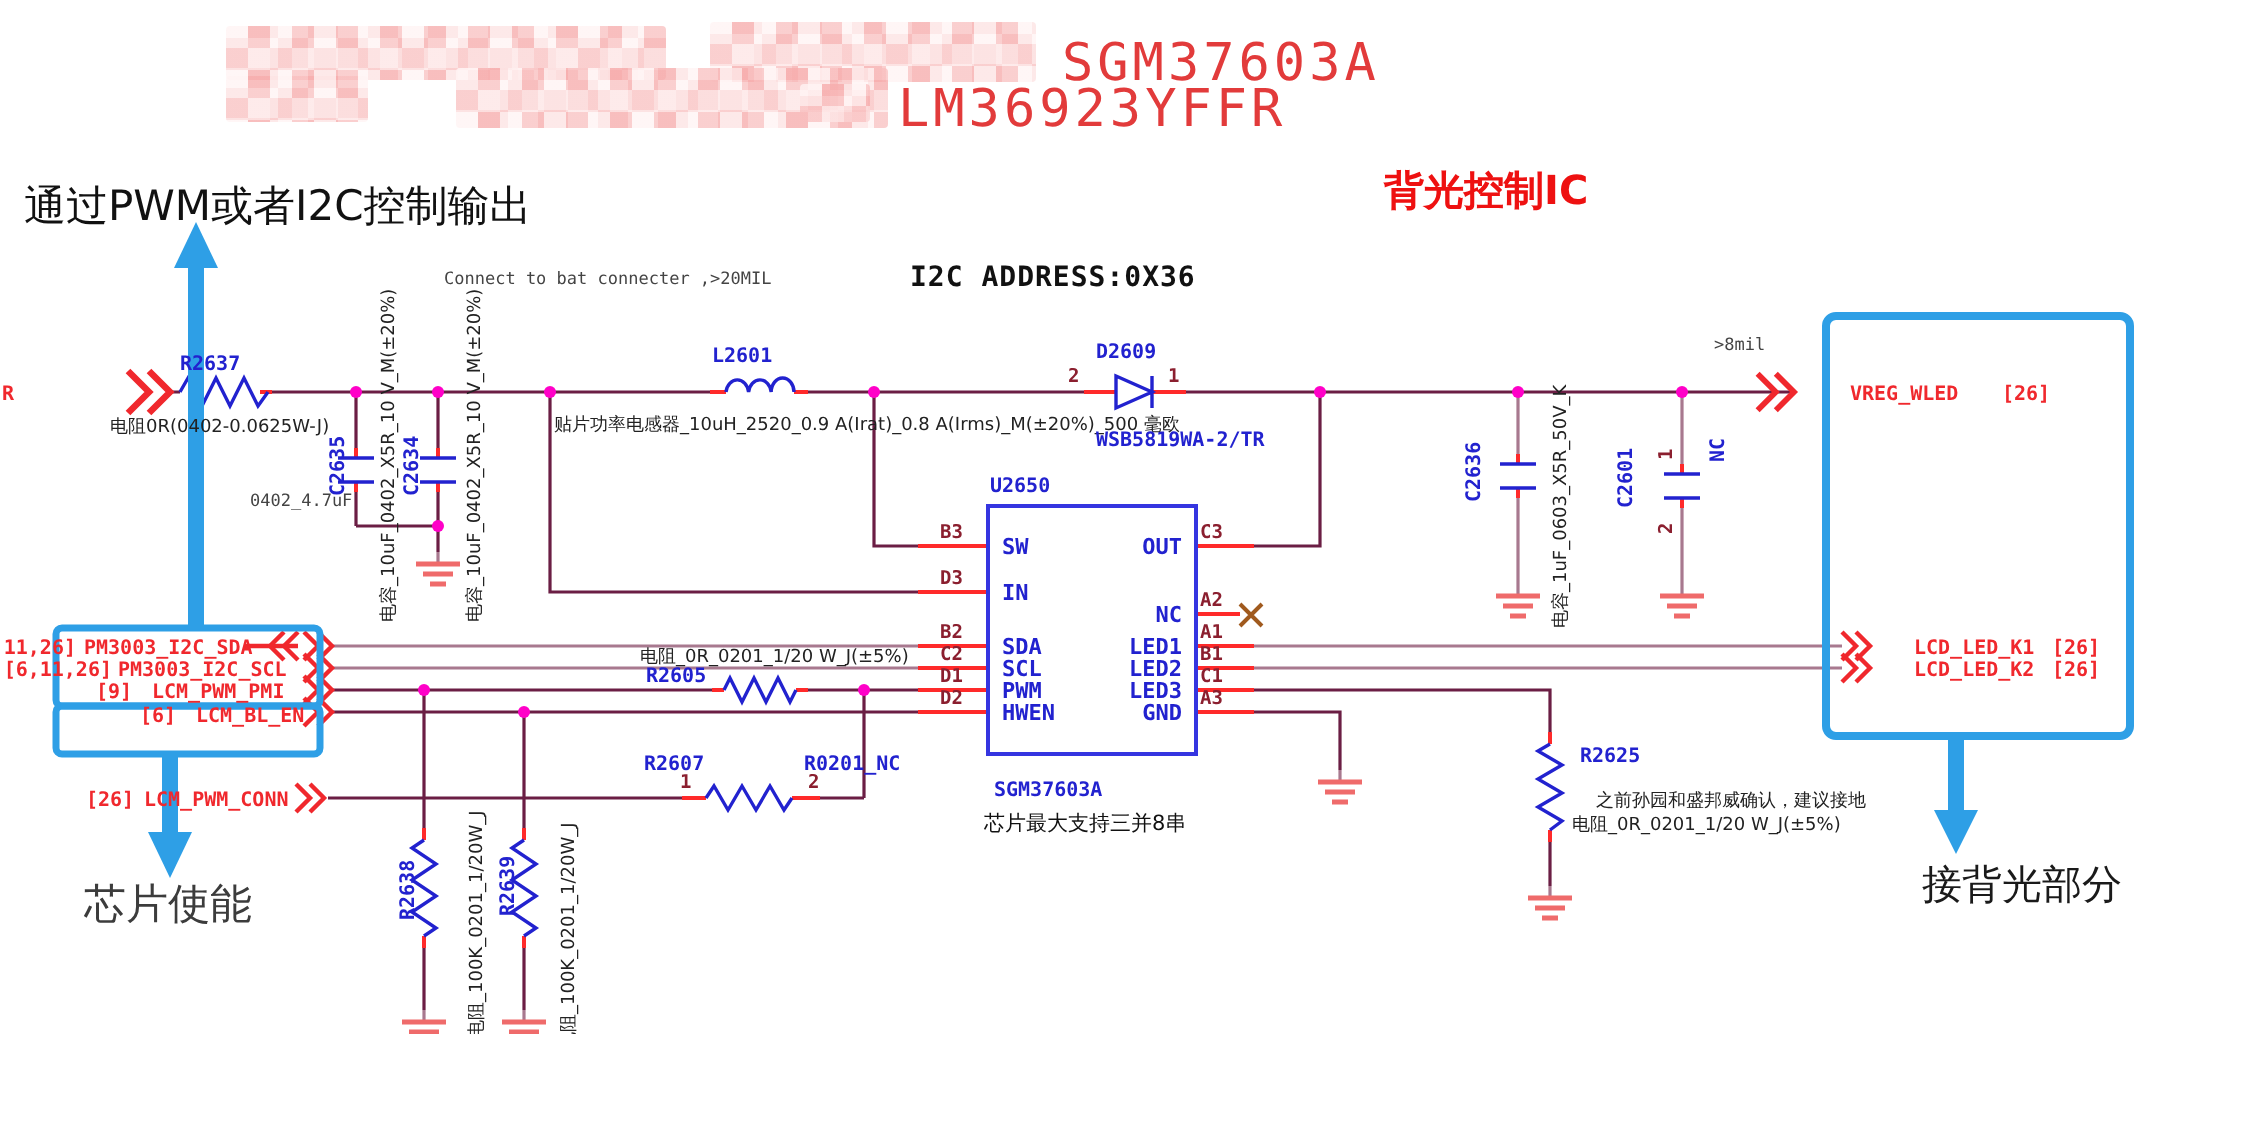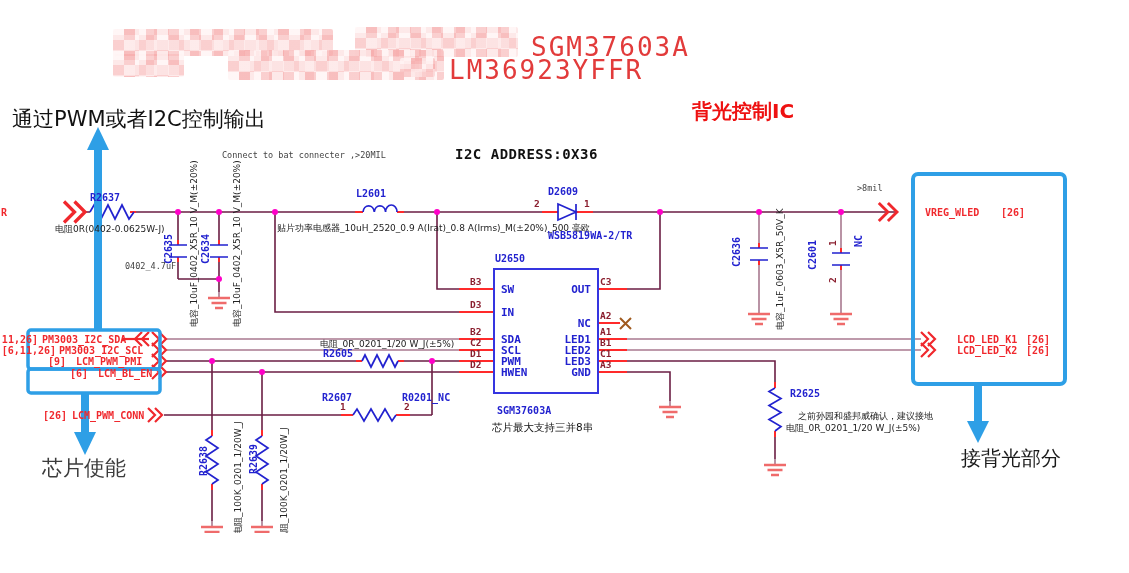--- a/index.html
+++ b/index.html
@@ -1,17 +1,17 @@
 <!DOCTYPE html>
 <html><head>
 <meta charset="utf-8">
 <style>
   html,body{margin:0;padding:0;background:#fff;}
   #canvas{position:relative;width:1129px;height:517px;background:#fff;overflow:hidden;
-          font-family:"DejaVu Sans",sans-serif;margin-top:16px;}
+          font-family:"DejaVu Sans",sans-serif;}
   svg{position:absolute;left:0;top:0;}
   .wd{stroke:#6b1e44;stroke-width:1.6;fill:none;}
   .wl{stroke:#a8798f;stroke-width:1.6;fill:none;}
   .stub{stroke:#ff2a2a;stroke-width:2;fill:none;}
   .sym{stroke:#2222cf;stroke-width:1.7;fill:none;}
   .icbox{stroke:#3535e0;stroke-width:2;fill:none;}
   .dot{fill:#ff00c8;stroke:none;}
   .gbar{stroke:#ef6b6b;stroke-width:2.4;fill:none;}
   .gstem{stroke:#a8798f;stroke-width:1.6;fill:none;}
   .chev{stroke:#f0282d;stroke-width:2.2;fill:none;}

